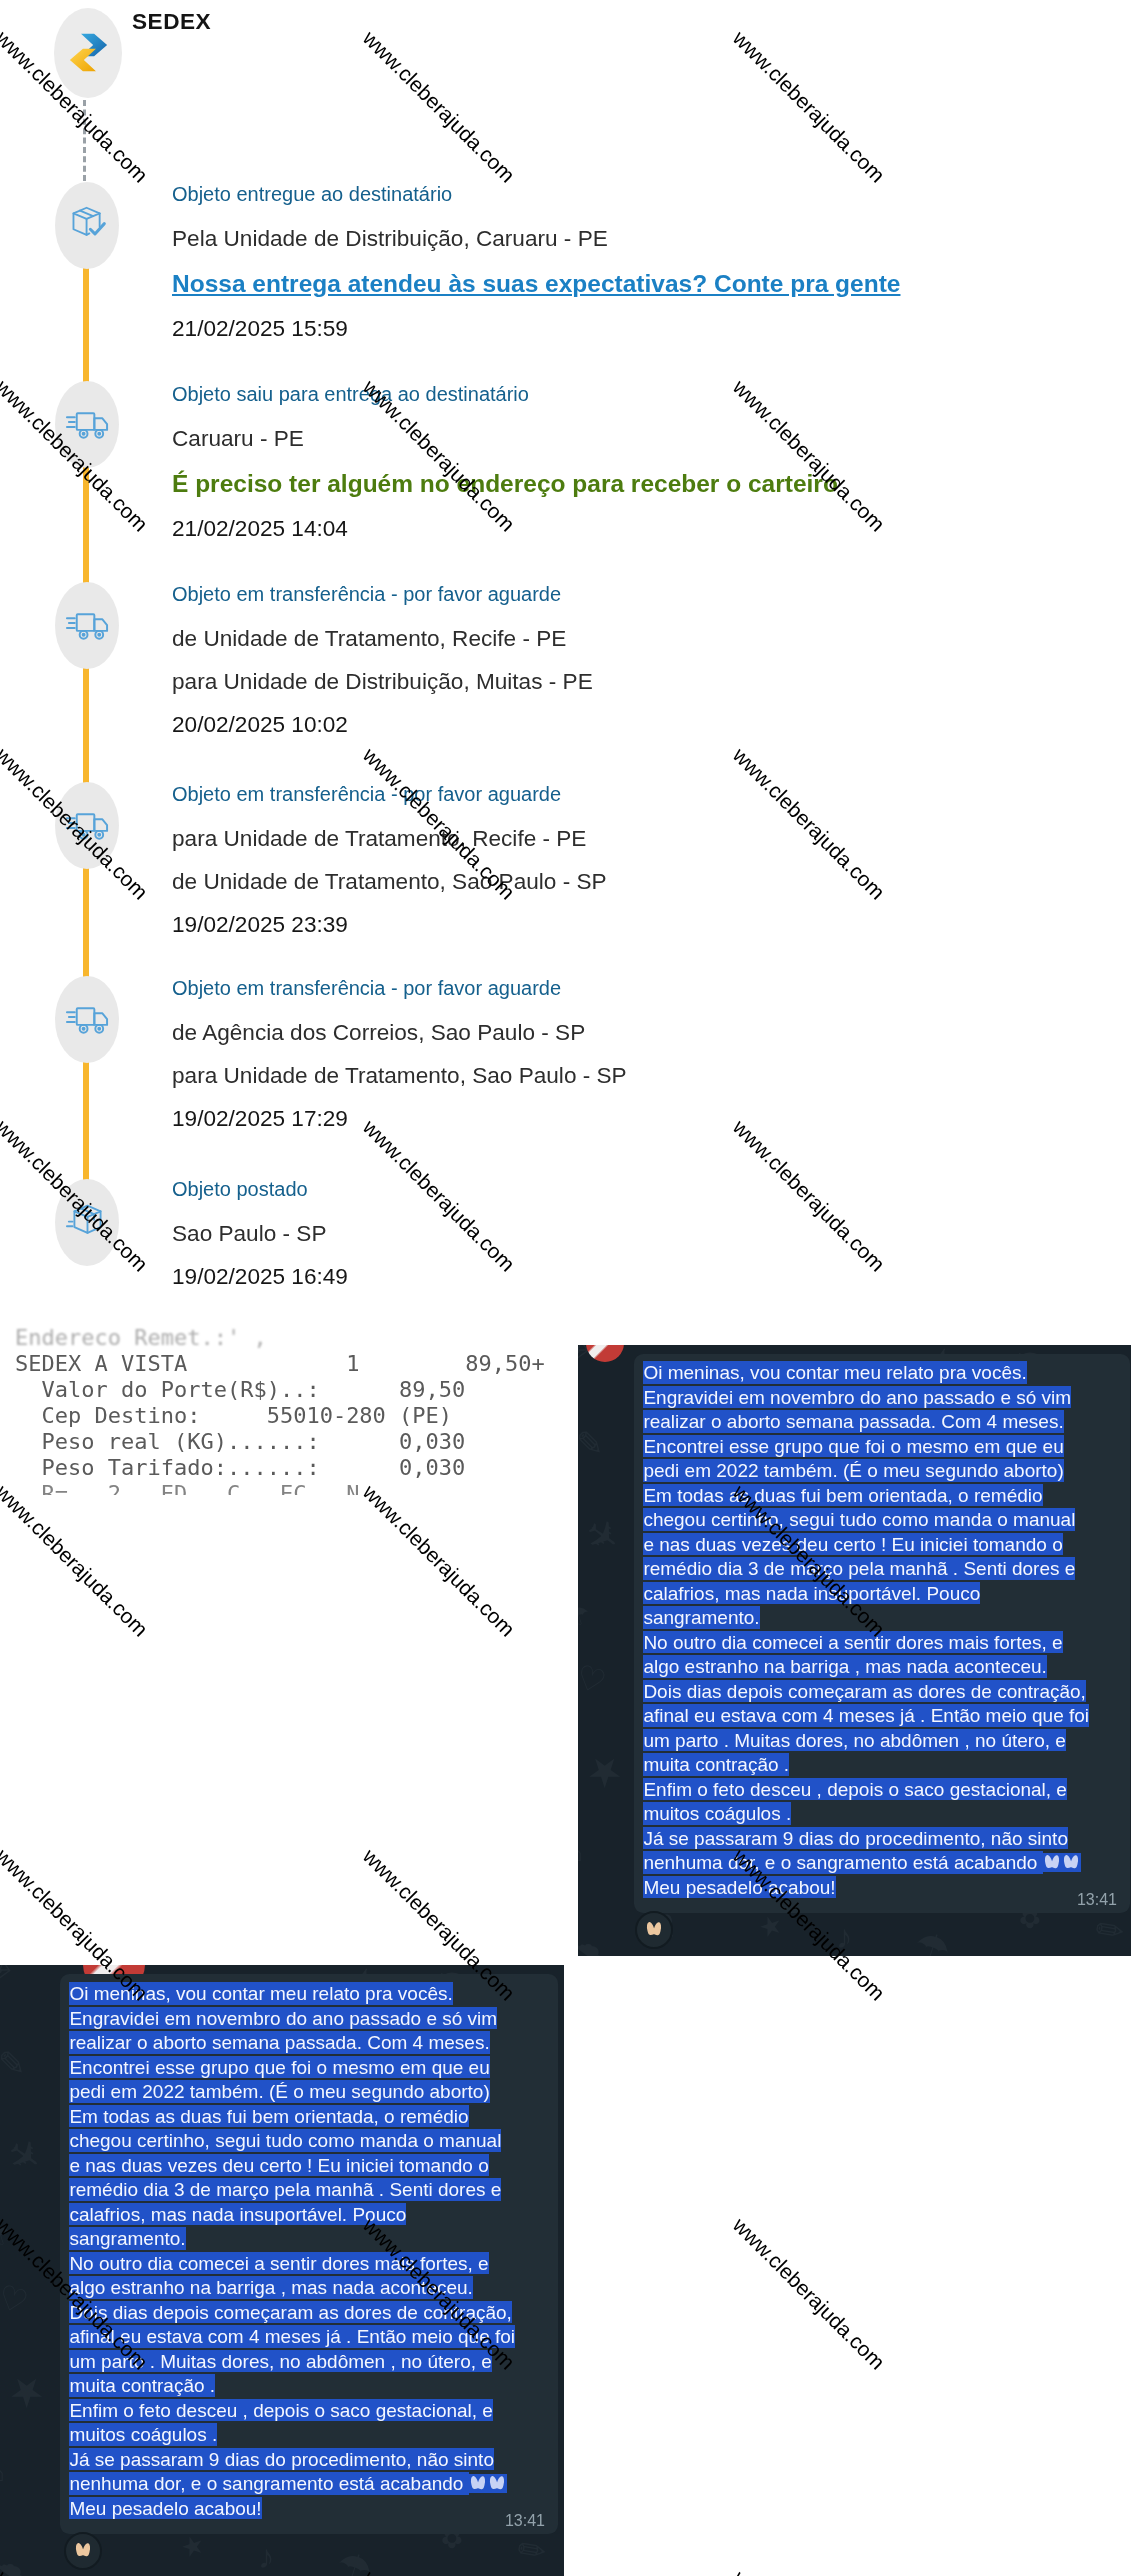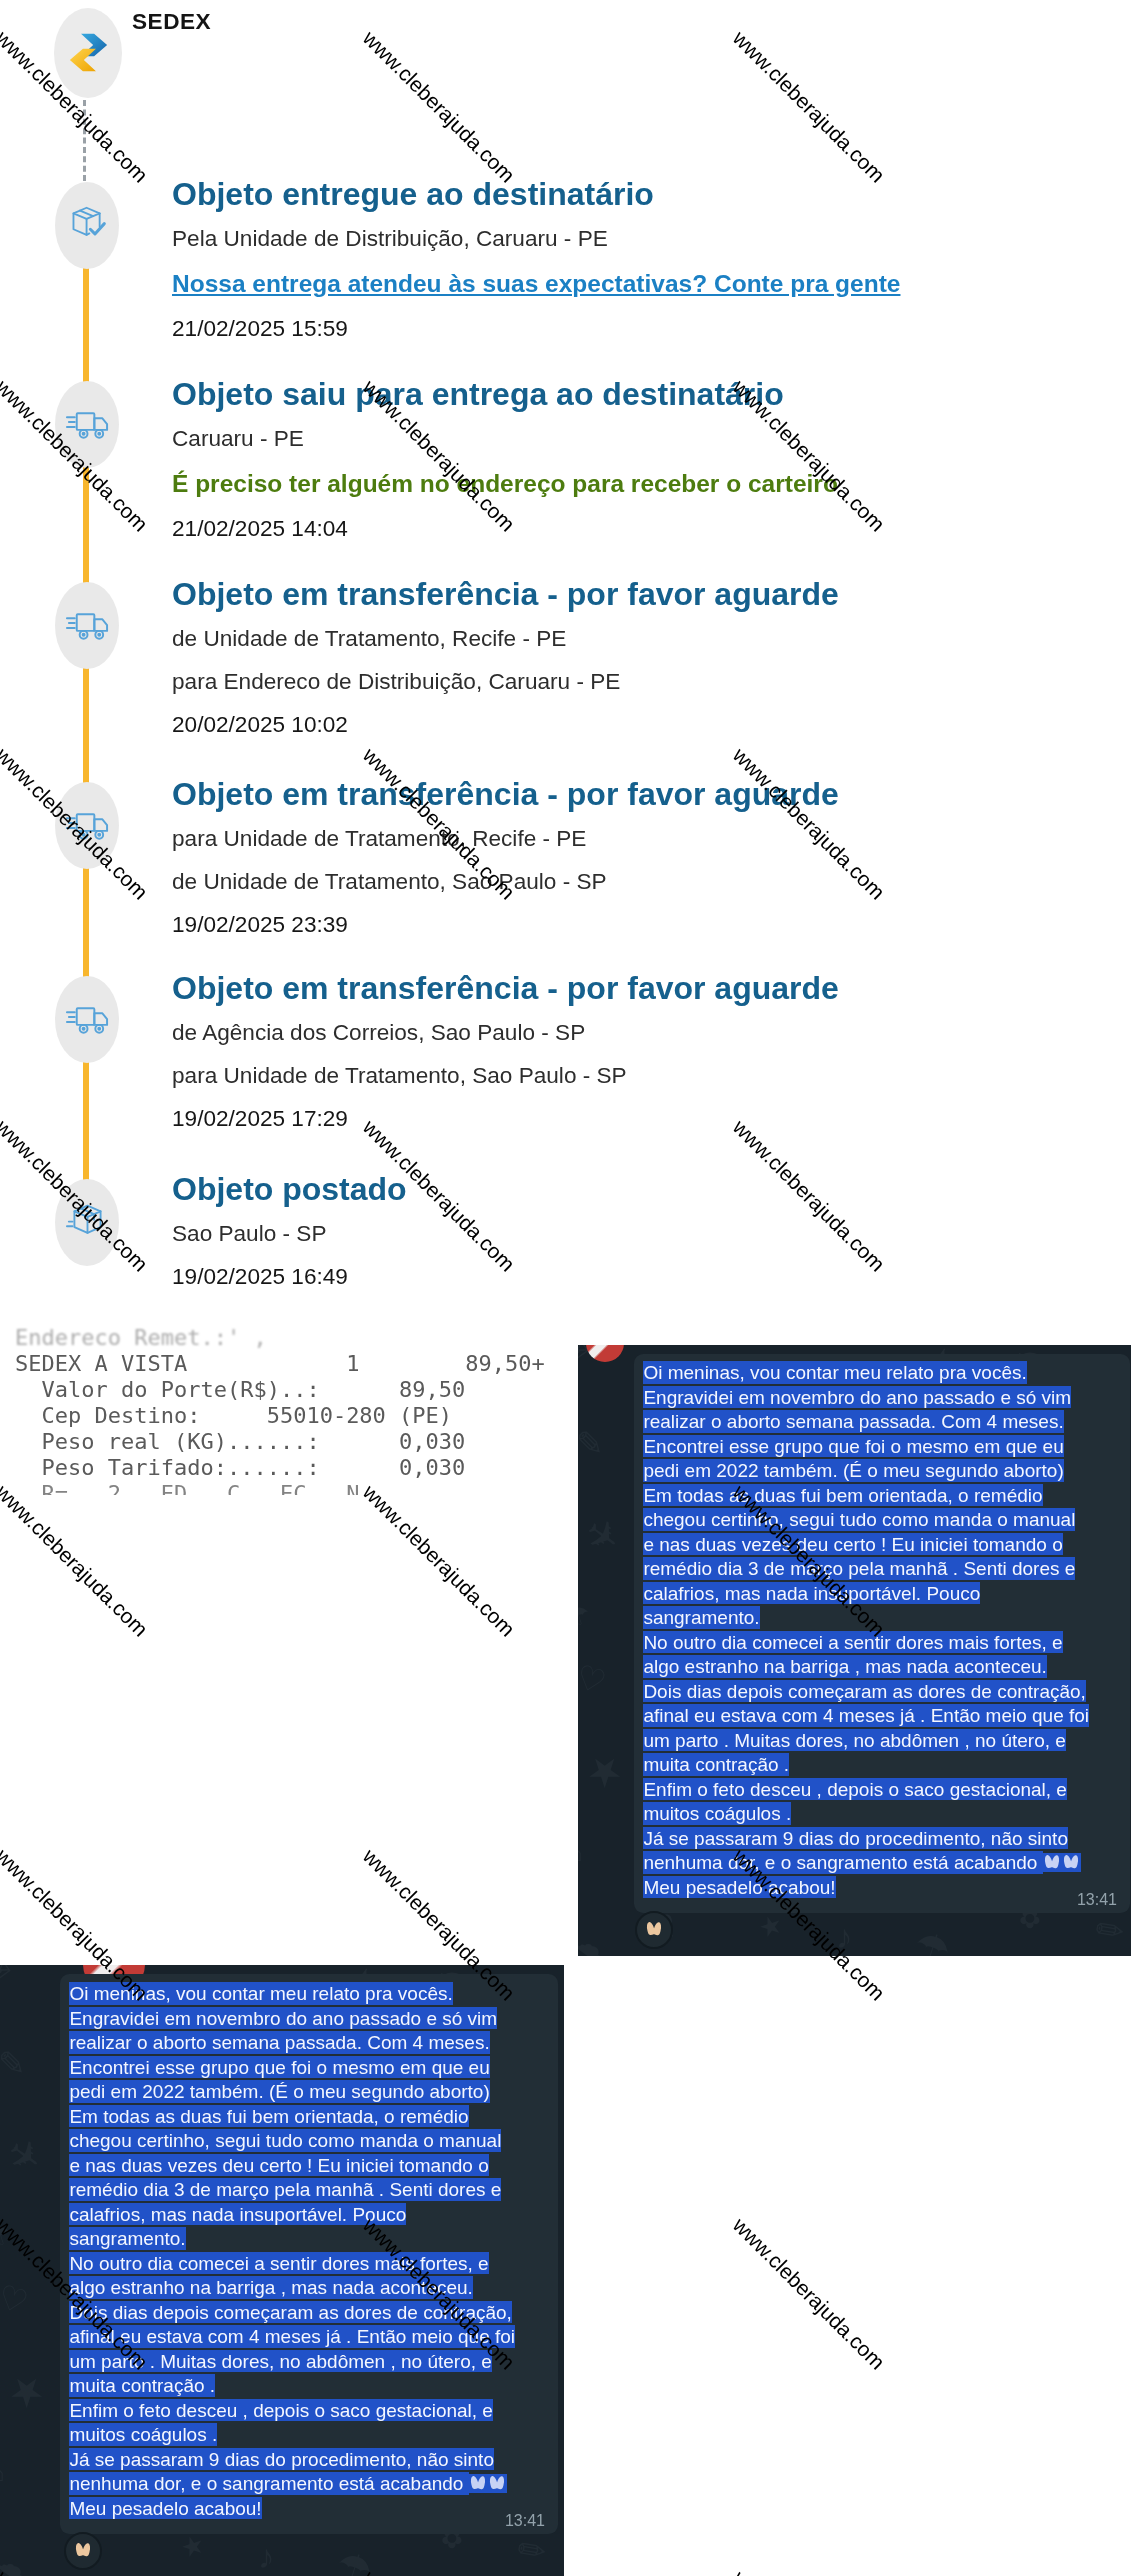--- a/index.html
+++ b/index.html
@@ -23,21 +23,21 @@
   .dash-connector{position:absolute;left:83px;top:100px;height:81px;width:0;border-left:3.8px dashed #9aa1a7;}
   .yellow-line{position:absolute;left:83px;top:225px;width:5.7px;height:997px;background:#f8b62d;}
   .ev-circle{
     position:absolute;left:55px;width:64px;height:87px;border-radius:50%;
     background:#e9e9e9;display:flex;align-items:center;justify-content:center;z-index:2;
   }
   .ev-circle:nth-of-type(1){top:182px;}
   .c1{top:182px;} .c2{top:381px;} .c3{top:582px;} .c4{top:782px;} .c5{top:976px;} .c6{top:1179px;}
   .ev-text{position:absolute;left:172px;width:811px;}
   .t1{top:179px;} .t2{top:379px;} .t3{top:579px;} .t4{top:779px;} .t5{top:973px;} .t6{top:1174px;}
-  .ev-title{font-size:32px;font-weight:bold;color:#15608d;line-height:30px;margin:0 0 7.5px 0;}
+  .ev-title{font-size:20px;font-weight:normal;color:#15608d;line-height:30px;margin:0 0 7.5px 0;}
   .ev-line{font-size:22.6px;color:#2d2d2d;line-height:43px;}
   .ev-link{font-size:24.5px;font-weight:bold;color:#1b80c4;text-decoration:underline;line-height:47px;display:inline-block;cursor:pointer;}
   .ev-note{font-size:24.5px;font-weight:bold;color:#4d7c0f;line-height:47px;}
   .ev-date{font-size:22.6px;color:#161616;line-height:43px;}
   
   #receipt{
     position:absolute;left:15px;top:1325px;width:547px;
     font-family:"DejaVu Sans Mono","Liberation Mono",monospace;
     font-size:22px;line-height:26px;color:#5a5a5a;
   }
@@ -178,21 +178,21 @@
   </div>
   <div class="ev-text t2">
     <div class="ev-title">Objeto saiu para entrega ao destinatário</div>
     <div class="ev-line">Caruaru - PE</div>
     <div class="ev-note">É preciso ter alguém no endereço para receber o carteiro</div>
     <div class="ev-date">21/02/2025 14:04</div>
   </div>
   <div class="ev-text t3">
     <div class="ev-title">Objeto em transferência - por favor aguarde</div>
     <div class="ev-line">de Unidade de Tratamento, Recife - PE</div>
-    <div class="ev-line">para Endereco de Distribuição, Caruaru - PE</div>
+    <div class="ev-line">para Unidade de Distribuição, Muitas - PE</div>
     <div class="ev-date">20/02/2025 10:02</div>
   </div>
   <div class="ev-text t4">
     <div class="ev-title">Objeto em transferência - por favor aguarde</div>
     <div class="ev-line">para Unidade de Tratamento, Recife - PE</div>
     <div class="ev-line">de Unidade de Tratamento, Sao Paulo - SP</div>
     <div class="ev-date">19/02/2025 23:39</div>
   </div>
   <div class="ev-text t5">
     <div class="ev-title">Objeto em transferência - por favor aguarde</div>

